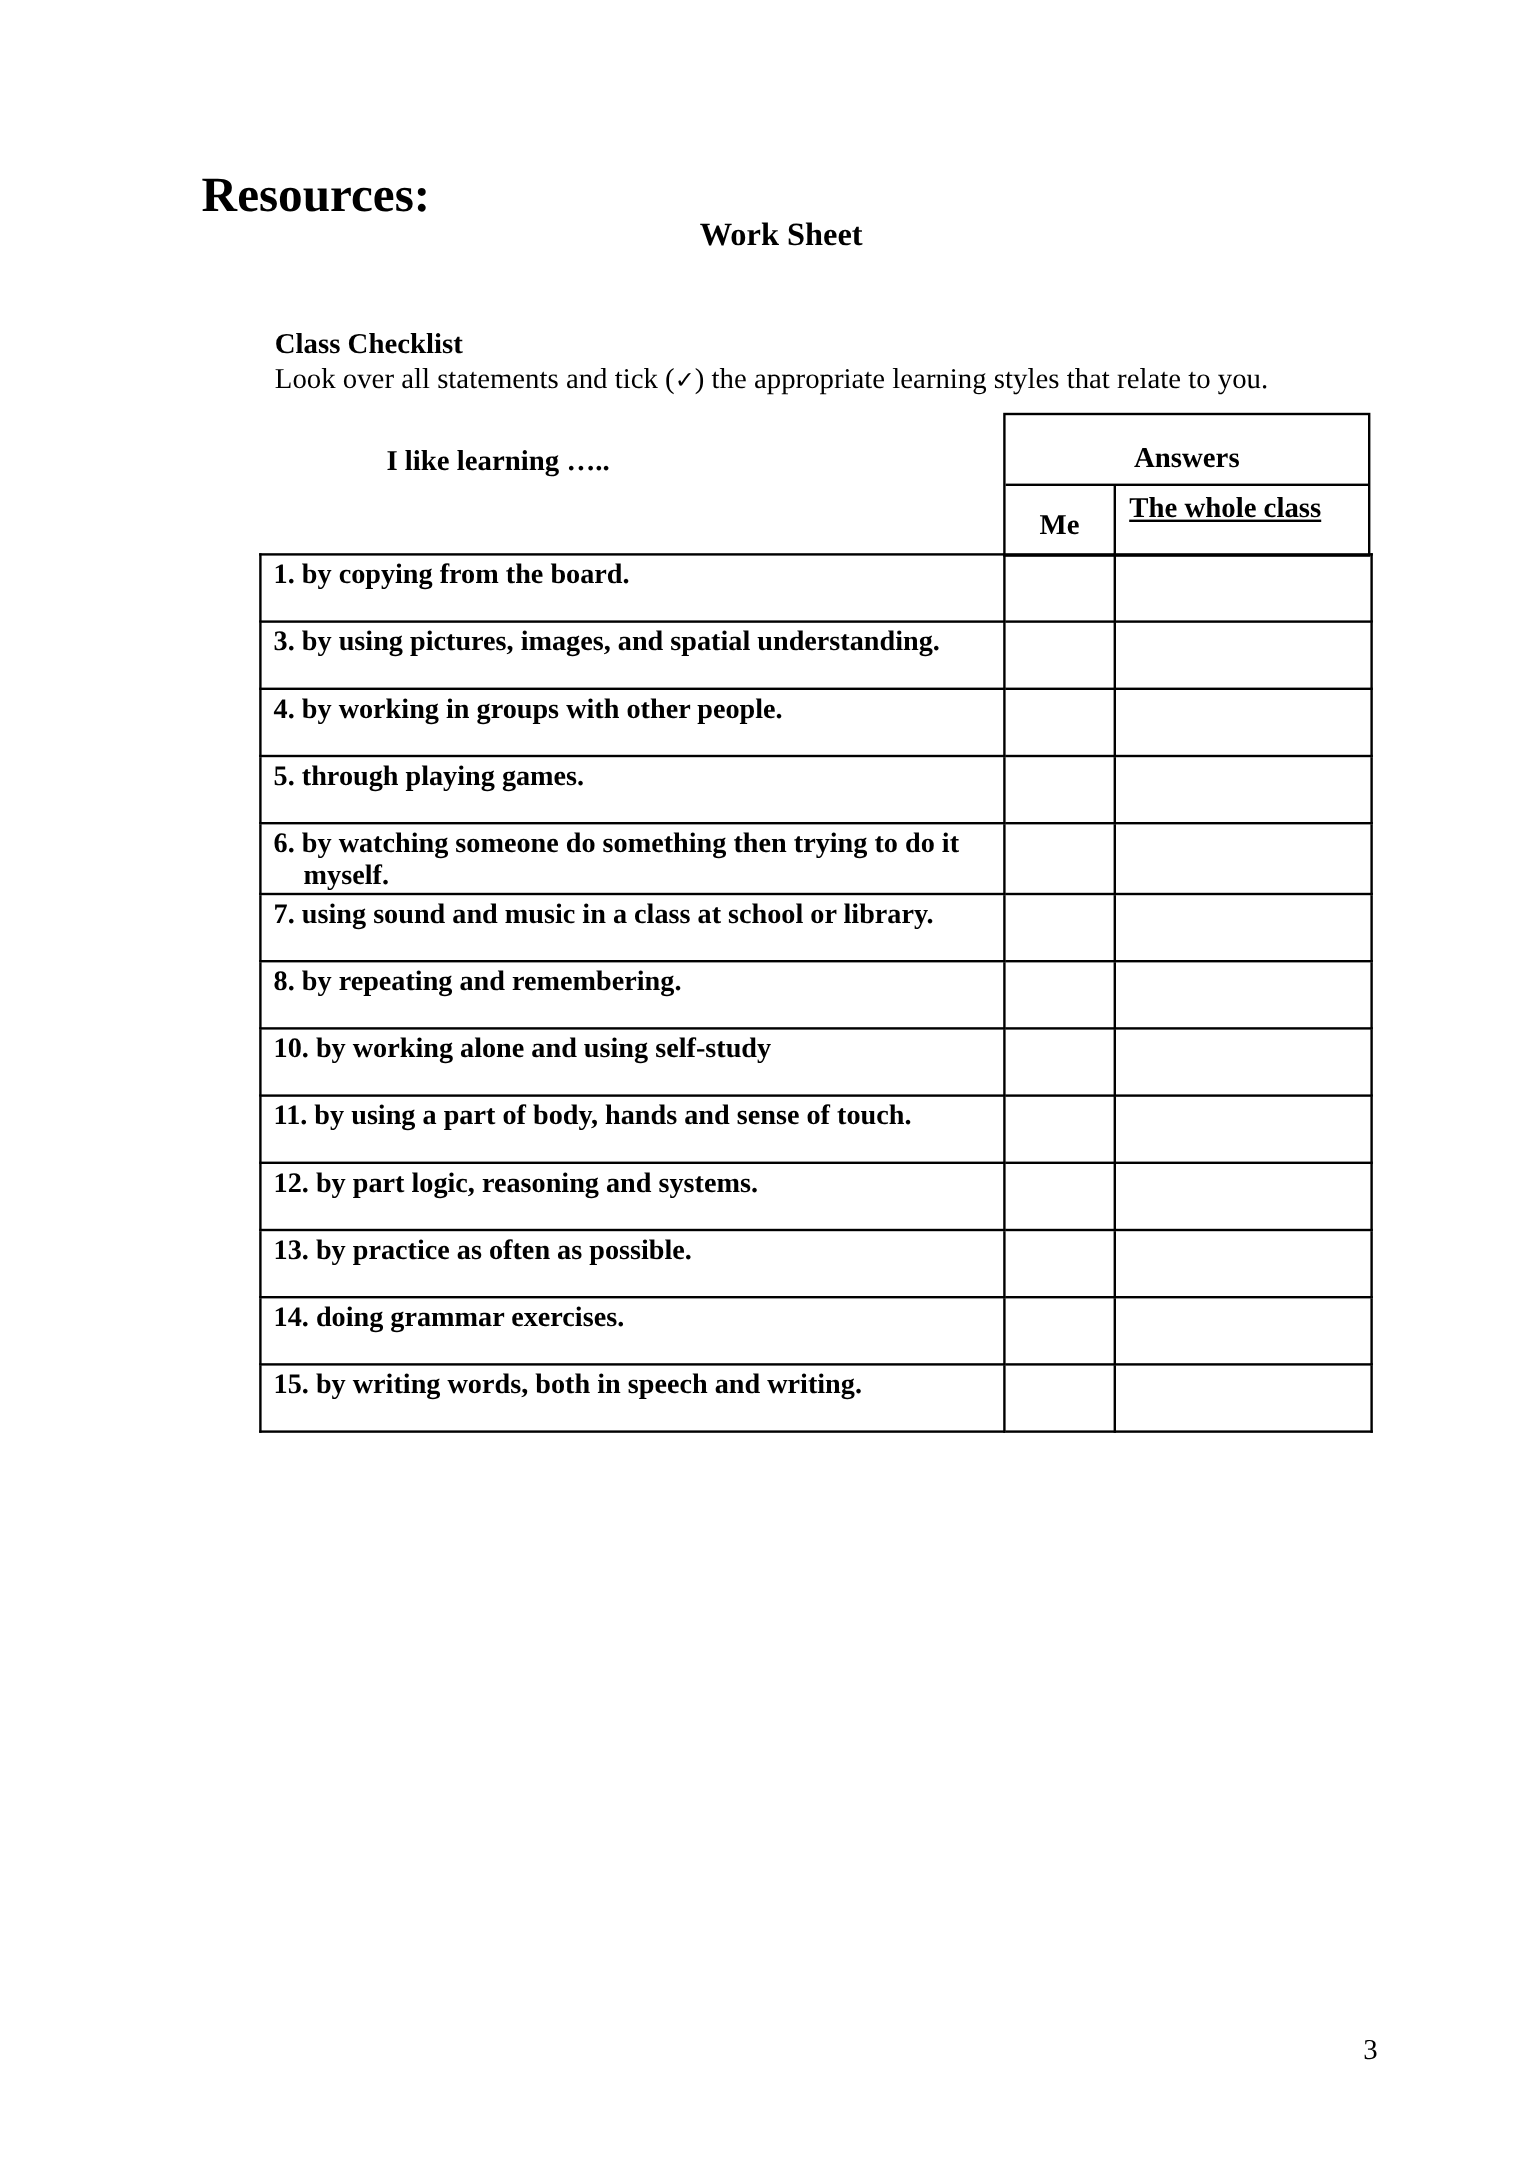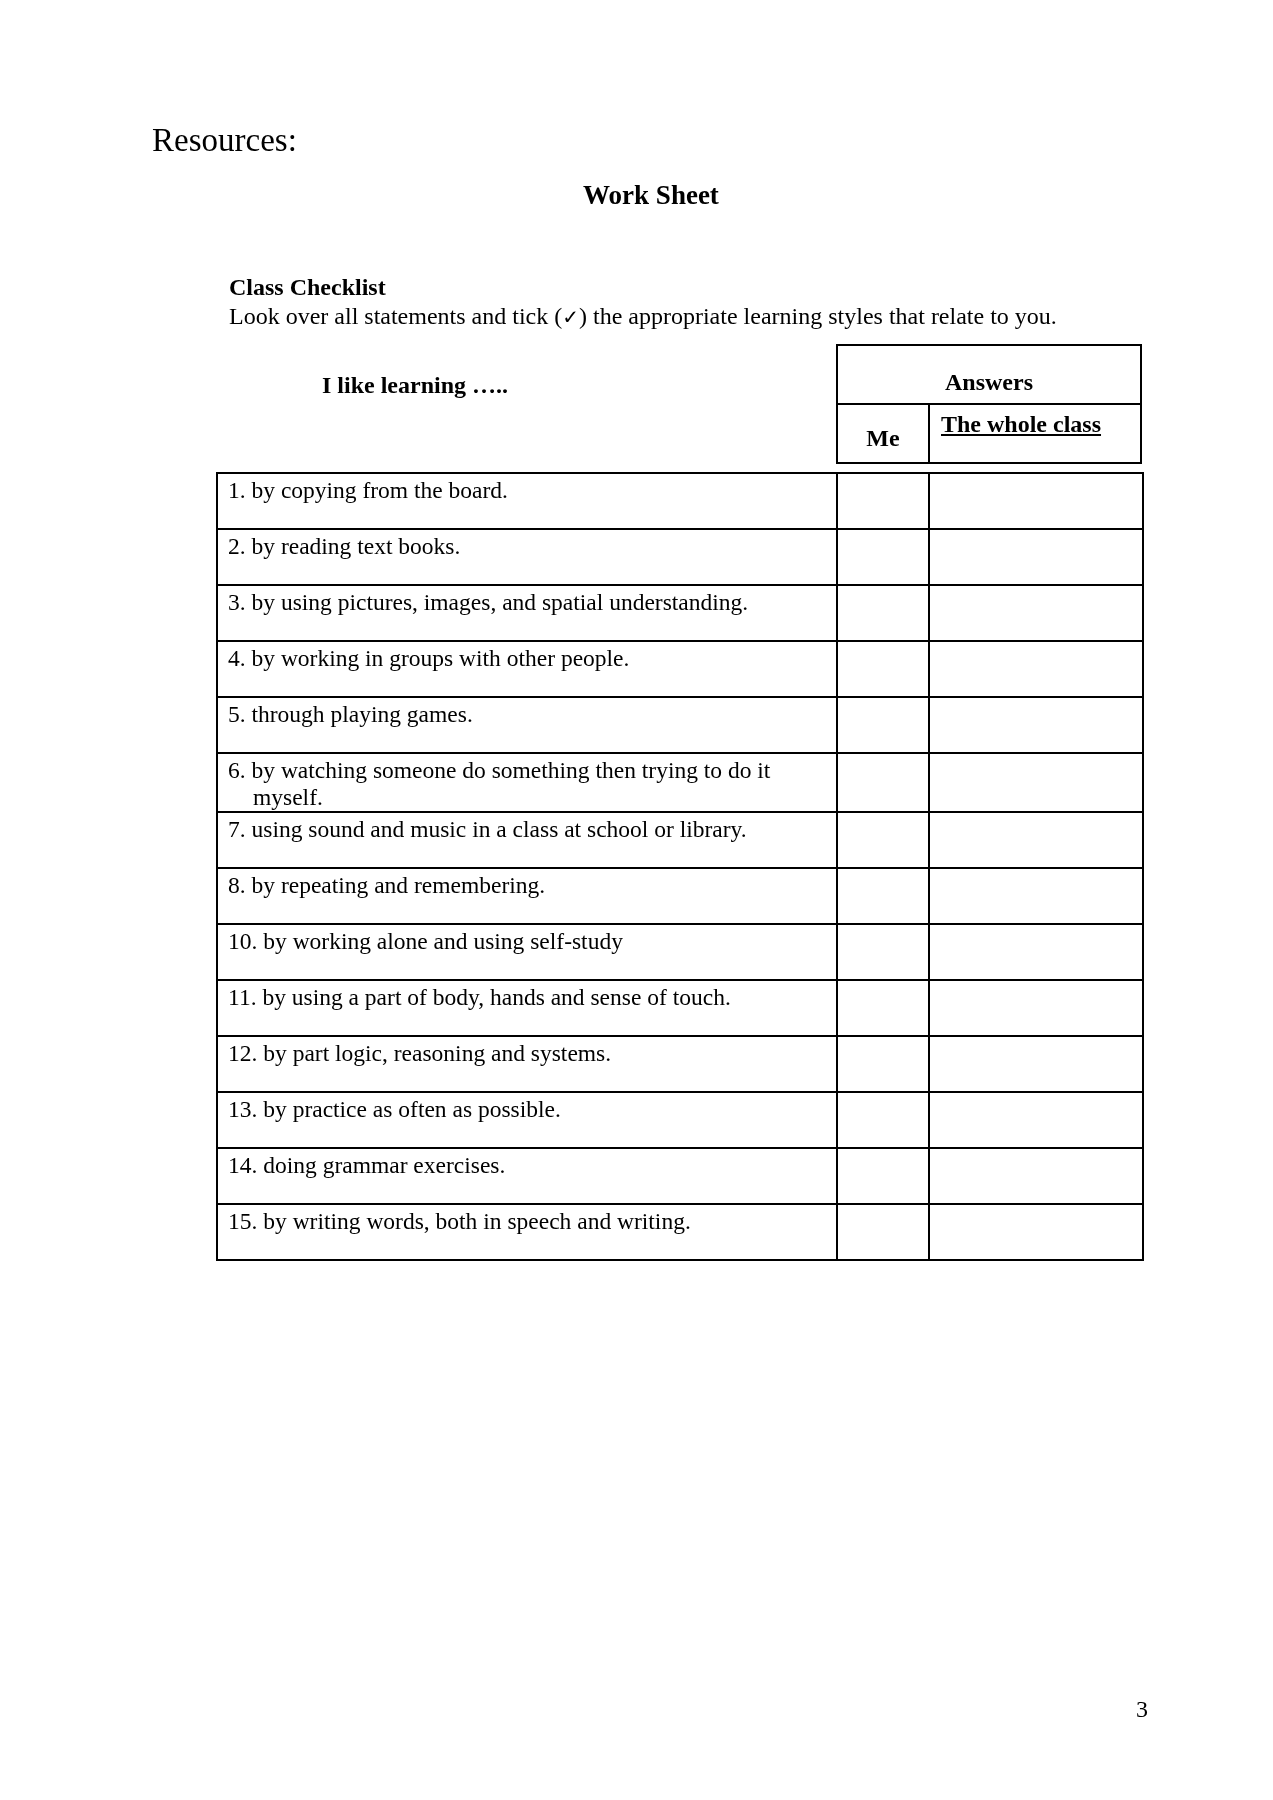--- a/index.html
+++ b/index.html
@@ -2,21 +2,21 @@
 <html><head>
   <meta charset="utf-8">
   <style>
     html, body { margin: 0; padding: 0; background: #ffffff; }
     body {
       width: 1273px; height: 1800px; position: relative; overflow: hidden;
       font-family: "Liberation Serif", "DejaVu Serif", serif; color: #000;
     }
     .abs { position: absolute; }
     .resources {
-      left: 152px; top: 122px; font-size: 33px; font-weight: normal; margin: 0;
+      left: 152px; top: 122px; font-size: 41px; font-weight: bold; margin: 16px;
     }
     .worksheet-title {
       left: 0; width: 1302px; top: 180px; text-align: center;
       font-size: 27px; font-weight: bold; margin: 0;
     }
     .section-title {
       left: 229px; top: 274px; font-size: 24px; font-weight: bold;
     }
     .instructions {
       left: 229px; top: 303px; font-size: 24px; white-space: nowrap;
@@ -41,22 +41,22 @@
       border-right: 2px solid #000; text-align: center;
       font-size: 24px; font-weight: bold; padding-top: 20px; box-sizing: border-box;
     }
     .col-class {
       position: absolute; left: 92px; right: 0; top: 59px; bottom: 0;
       font-size: 24px; font-weight: bold; padding: 6px 0 0 11px; box-sizing: border-box; white-space: nowrap; text-decoration: underline;
     }
 
     
     .checklist {
-      left: 216px; top: 472px; width: 926px;
-      border-collapse: collapse; table-layout: fixed;
+      left: 216px; top: 461px; width: 926px;
+      border-collapse: collapse; table-layout: fixed; font-weight: bold;
     }
     .checklist td {
       border: 2px solid #000; height: 56px; vertical-align: top;
       padding: 0; box-sizing: border-box;
     }
     .checklist td.stmt {
       width: 620px; font-size: 23.5px; line-height: 27px; padding: 3px 10px 0 10px;
     }
     .checklist td.me { width: 92px; }
     .checklist td.cls { width: 214px; }
@@ -80,25 +80,20 @@
 <div class="abs answers-box">
   <div class="answers-title">Answers</div>
   <div class="col-me">Me</div>
   <div class="col-class">The whole class</div>
 </div>
 
 <table class="abs checklist">
   <tbody id="checklist-body">
       <tr>
         <td class="stmt"><span>1.</span> <span>by copying from the board.</span></td>
-        <td class="me"></td>
-        <td class="cls"></td>
-      </tr>
-      <tr>
-        <td class="stmt"><span>2.</span> <span>by reading text books.</span></td>
         <td class="me"></td>
         <td class="cls"></td>
       </tr>
       <tr>
         <td class="stmt"><span>3.</span> <span>by using pictures, images, and spatial understanding.</span></td>
         <td class="me"></td>
         <td class="cls"></td>
       </tr>
       <tr>
         <td class="stmt"><span>4.</span> <span>by working in groups with other people.</span></td>

